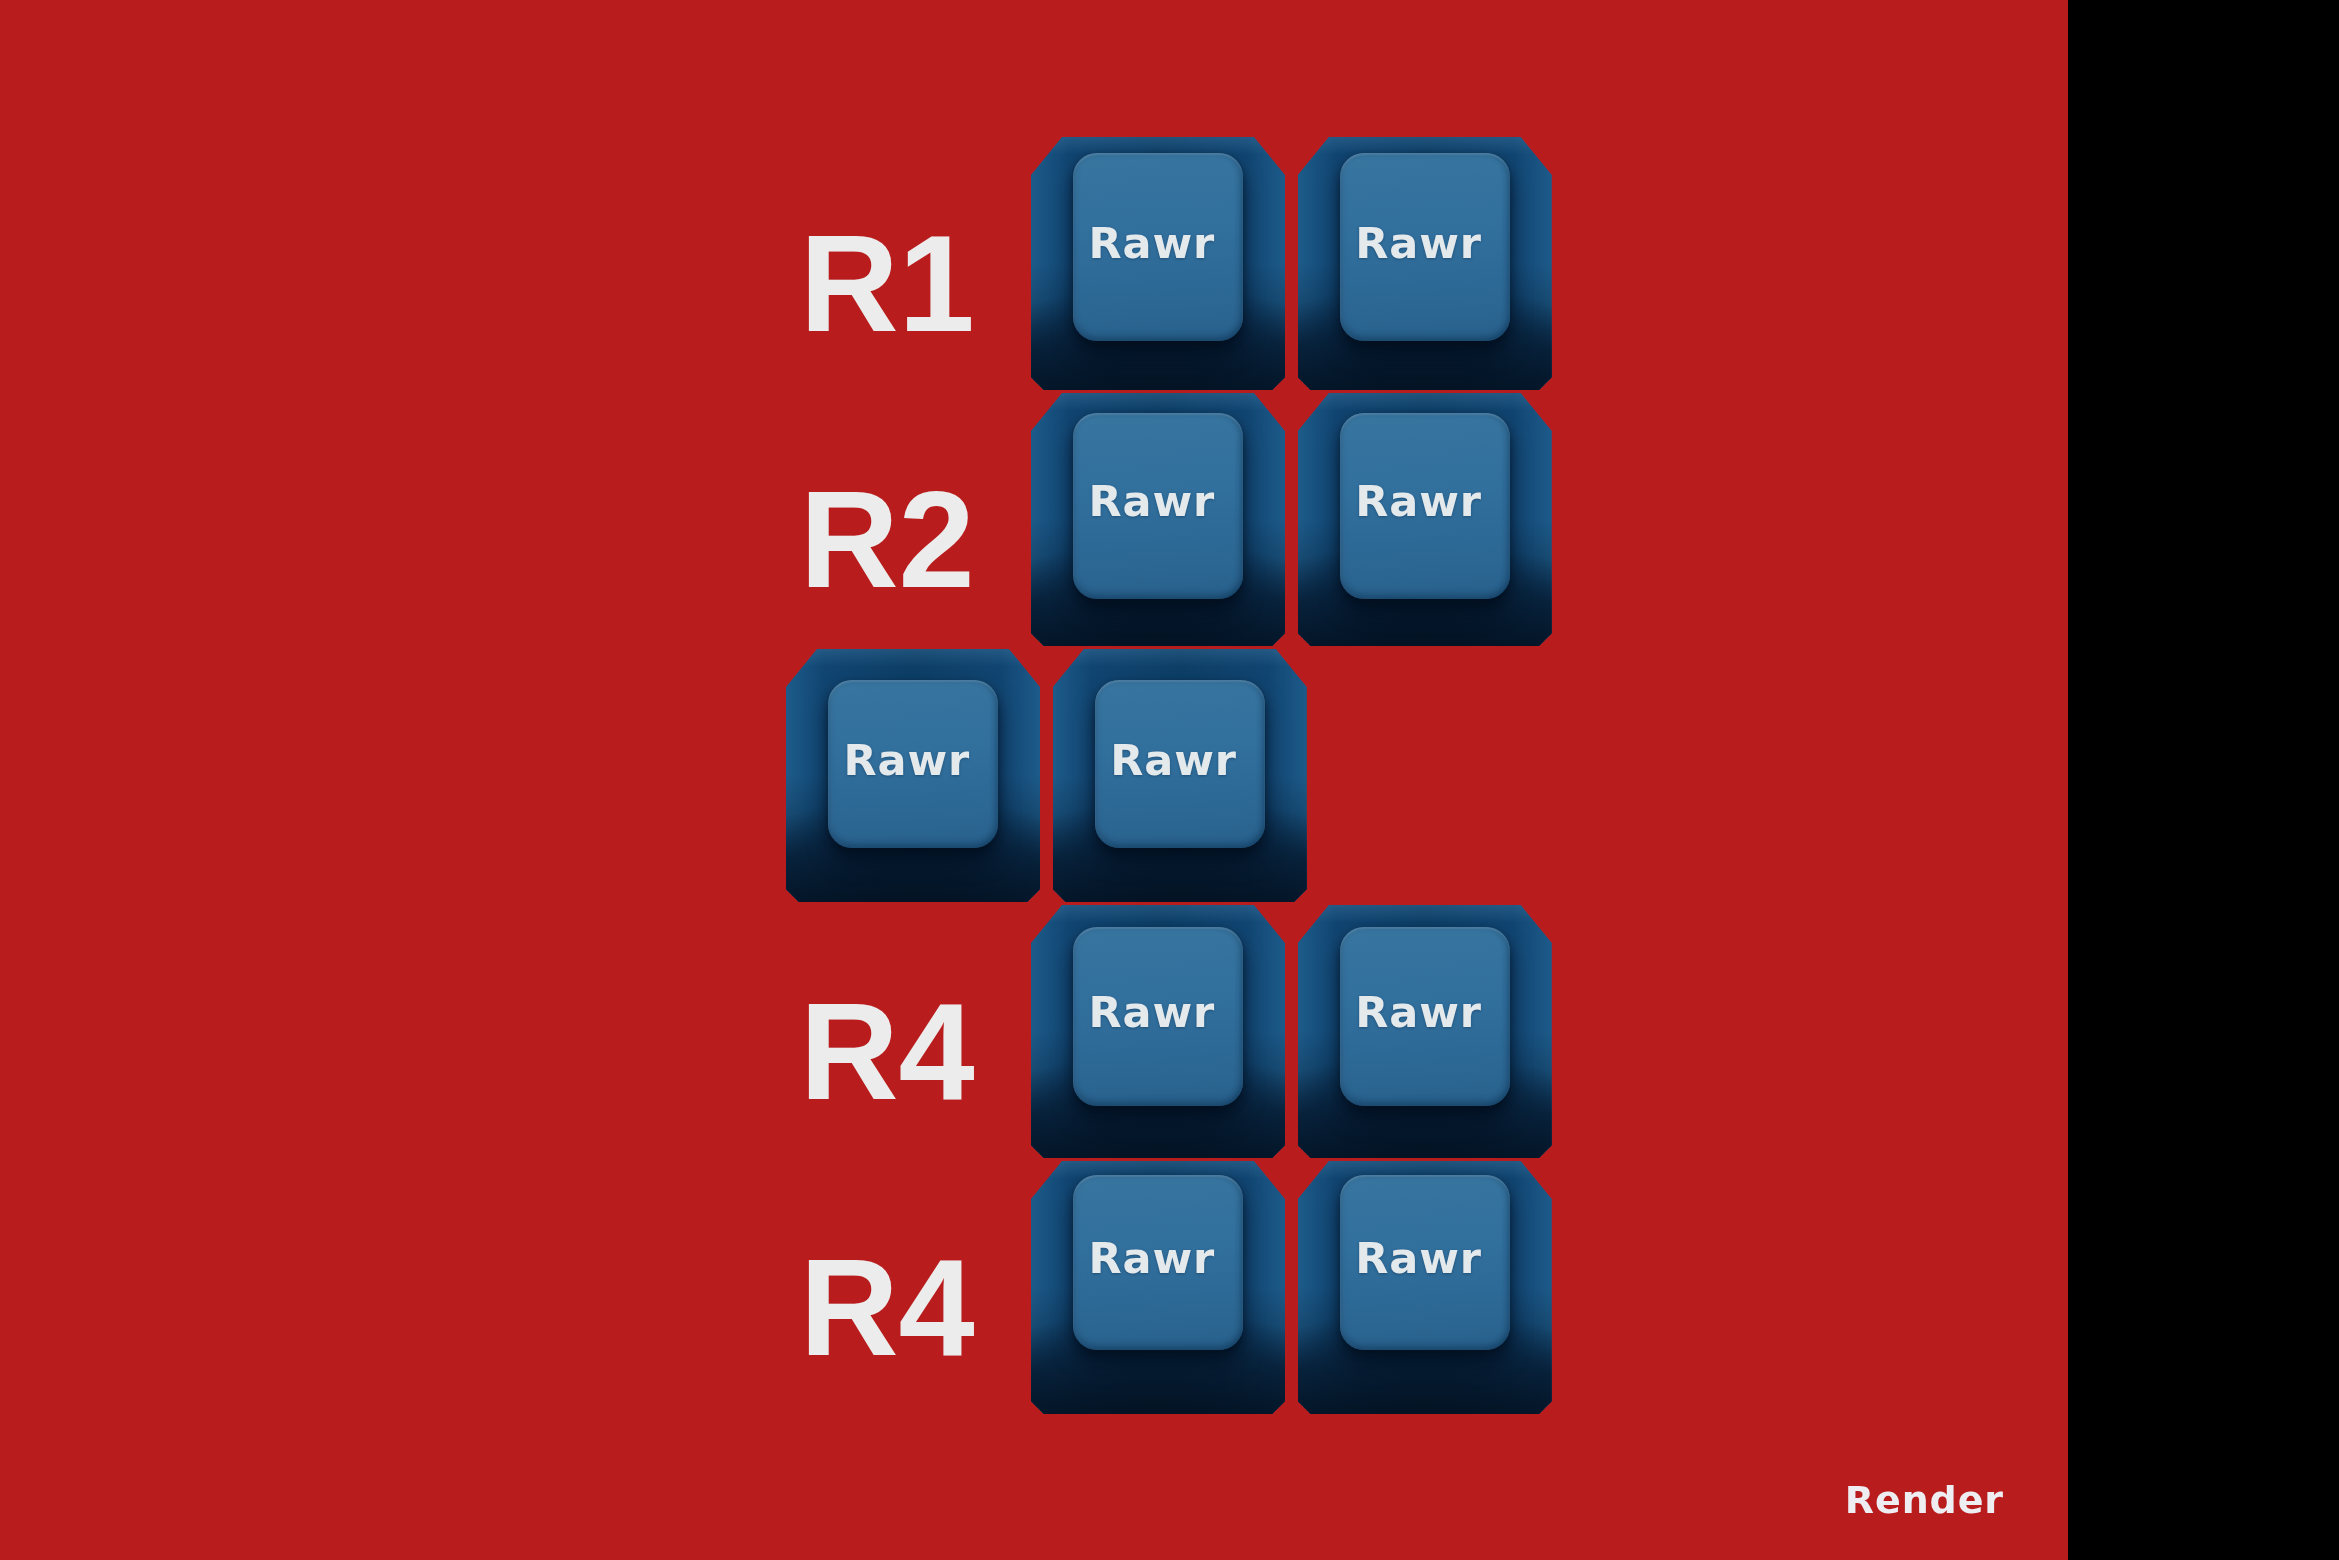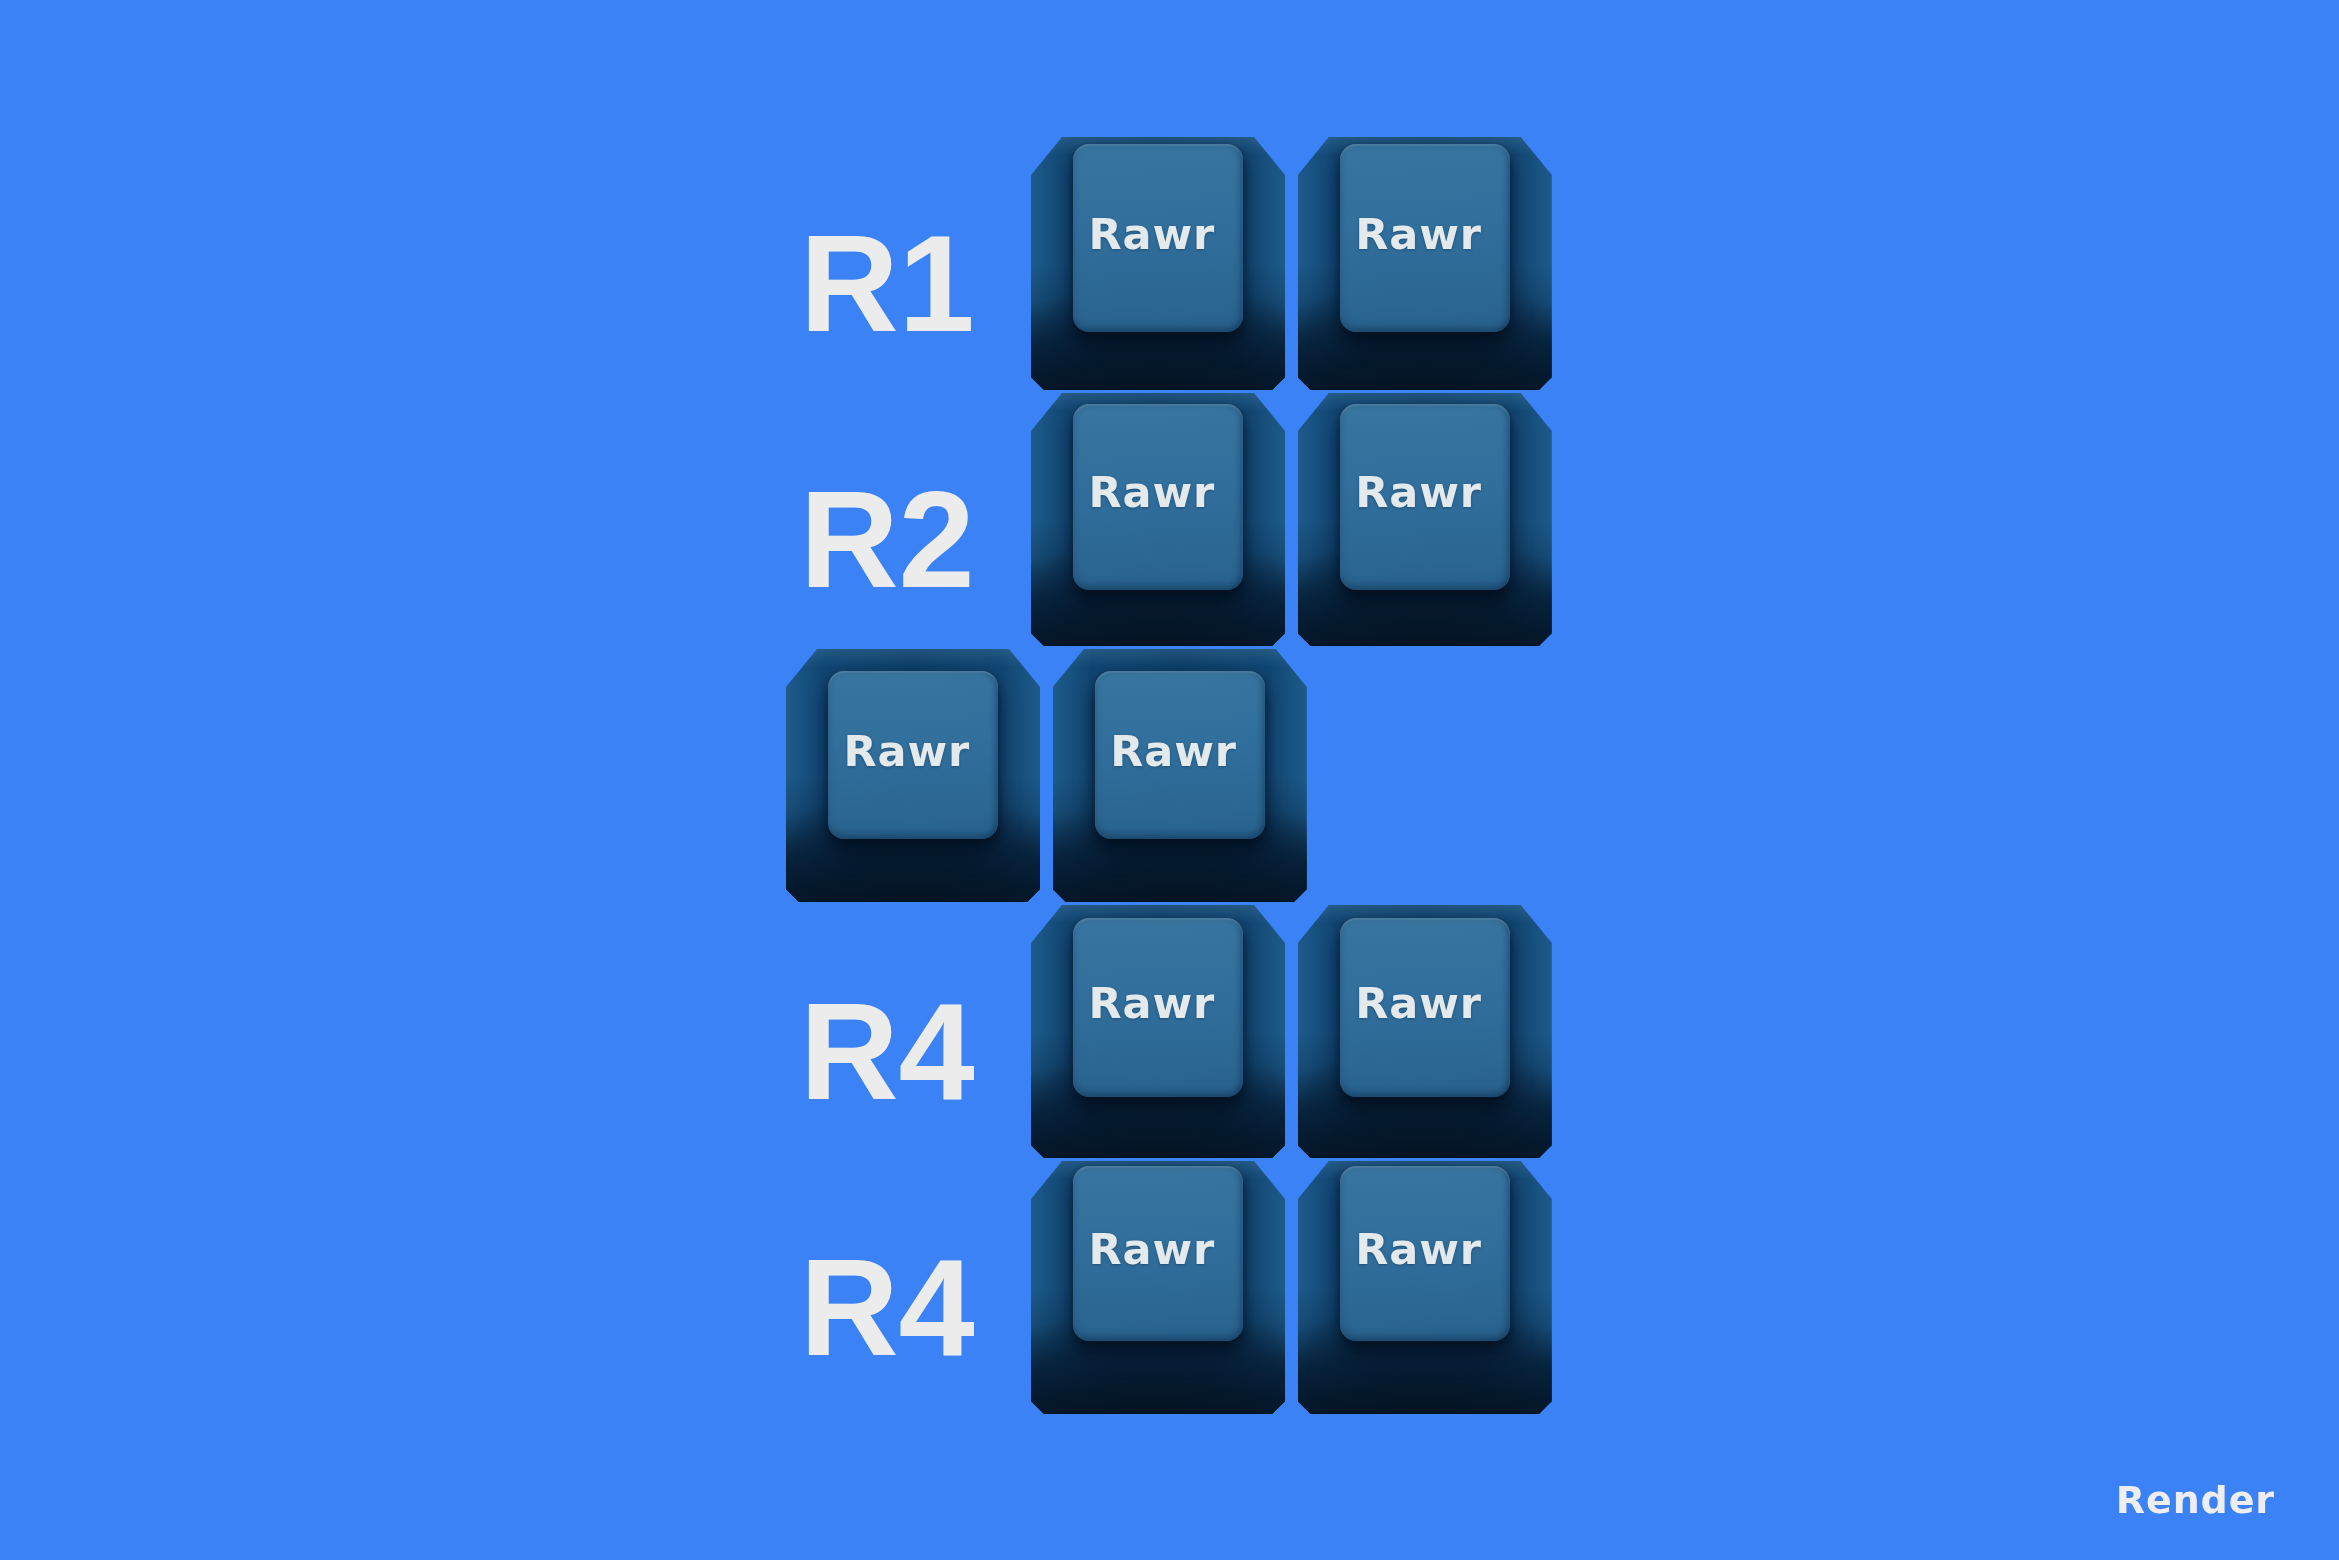--- a/index.html
+++ b/index.html
@@ -2,23 +2,23 @@
 <html style="font-size:14.6px"><head>
 <meta charset="utf-8">
 <style>
   html, body {
     margin: 0;
     padding: 0;
     background: #000000;
   }
   .stage {
     position: relative;
-    width: 2339px;
+    width: 2068px;
     height: 1561px;
-    background: #3b82f6;
+    background: #b91c1c;
     overflow: hidden;
     font-family: "DejaVu Sans", sans-serif;
   }
 
   
   .board {
     position: absolute;
     left: 786px;
     top: 137px;
   }
@@ -56,29 +56,30 @@
       radial-gradient(135% 78% at 50% 116%, #041627 0%, #07233F 34%, #0B3154 56%, rgba(11,49,84,0) 74%),
       linear-gradient(to bottom, rgba(120,180,220,0.18) 0%, rgba(120,180,220,0) 7%),
       linear-gradient(to right, #1D5B8A 0%, #114571 15%, #0D3E66 50%, #114571 85%, #1D5B8A 100%);
   }
   .keycap:last-child { margin-right: 0; }
 
   .face {
     position: absolute;
     left: 42px;
     right: 42px;
-    border-radius: 16px;
+    border-radius: 24px;
     background: linear-gradient(177deg, #38759F 0%, #316F9D 42%, #2C6793 80%, #27608B 100%);
     box-shadow:
       0 14.6px 20px rgba(1, 10, 22, 0.55),
       0 3.7px 7.3px rgba(2, 16, 32, 0.5),
       inset 0 1.8px 1.8px rgba(255, 255, 255, 0.14),
       inset 0 -3.7px 7.3px rgba(4, 30, 58, 0.35),
       inset -2.7px 0 6.4px rgba(4, 30, 58, 0.22),
       inset 2.7px 0 5.5px rgba(255, 255, 255, 0.05);
+    margin-top: 9px;
   }
 
   
   .r1 .face { top: 7.3px;  height: 188px; }
   .r2 .face { top: 11px; height: 186px; }
   .r3 .face { top: 22px; height: 168px; }
   .r4 .face { top: 12.8px; height: 179px; }
   .r5 .face { top: 4.6px;  height: 175px; }
 
   .legend {

